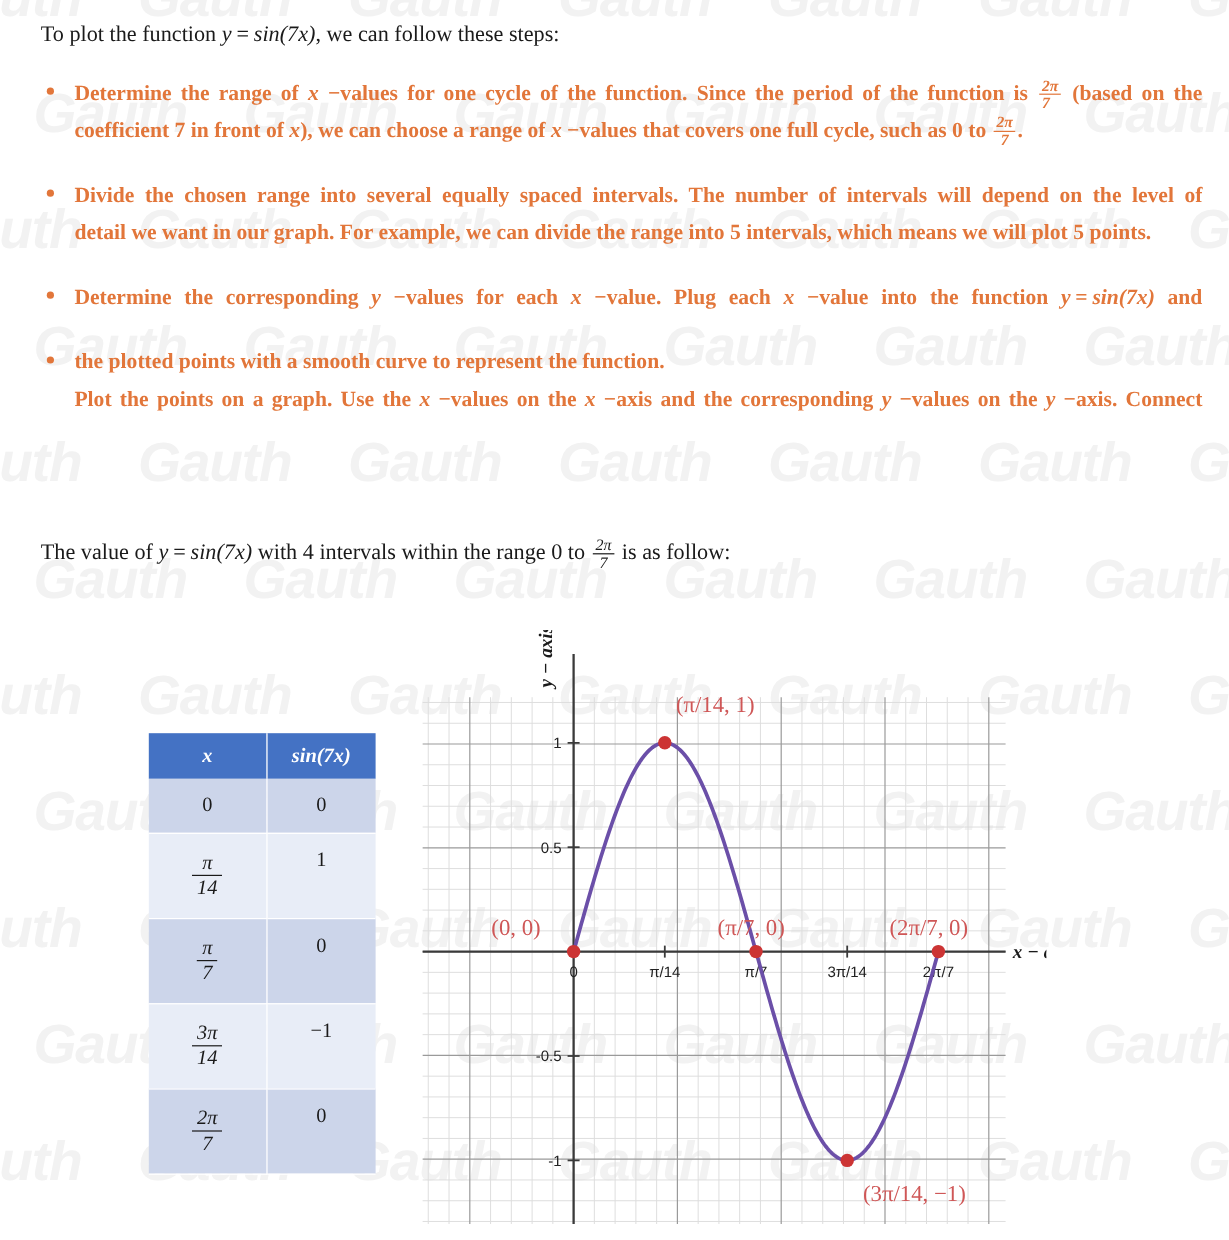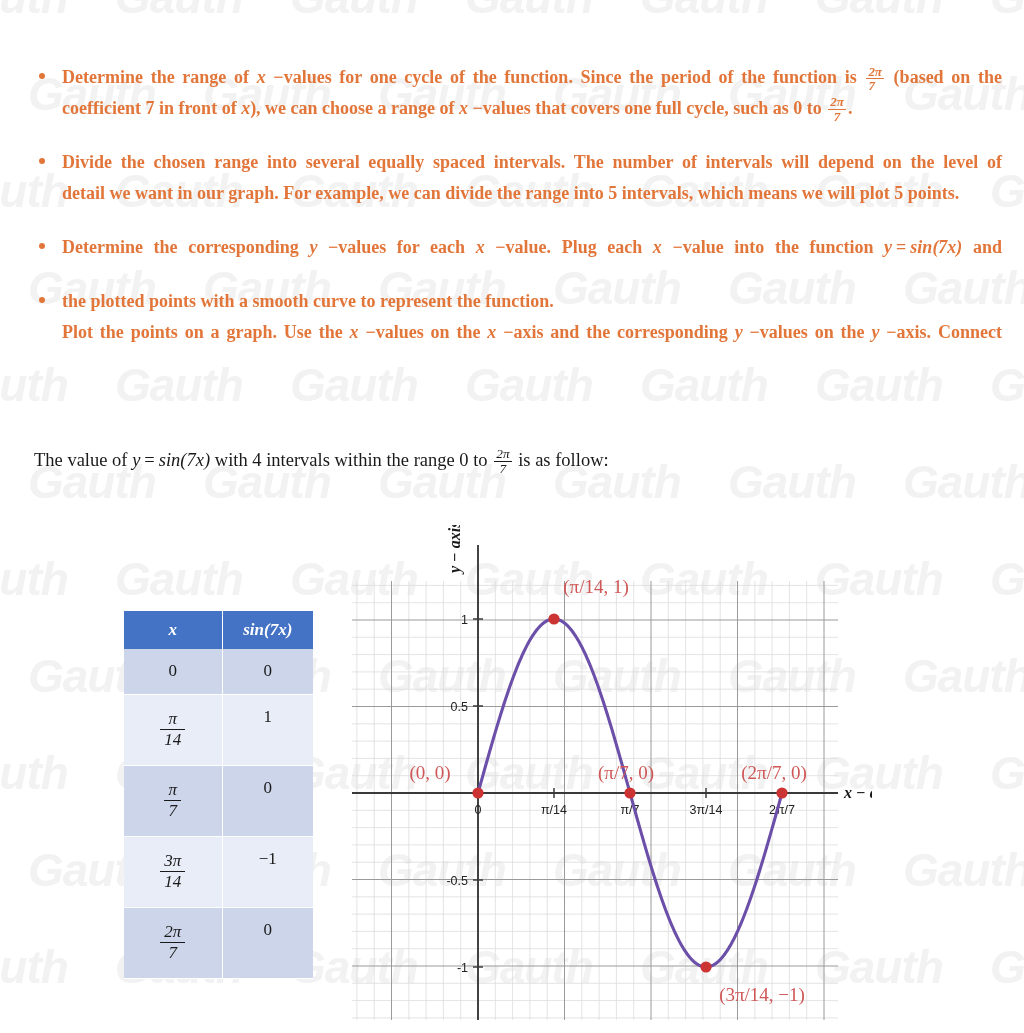--- a/index.html
+++ b/index.html
@@ -203,20 +203,23 @@
     <div class="wm" style="left: 115px; top: 940px;">Gauth</div>
     <div class="wm" style="left: 290px; top: 940px;">Gauth</div>
     <div class="wm" style="left: 465px; top: 940px;">Gauth</div>
     <div class="wm" style="left: 640px; top: 940px;">Gauth</div>
     <div class="wm" style="left: 815px; top: 940px;">Gauth</div>
     <div class="wm" style="left: 990px; top: 940px;">Gauth</div>
   </div>
 
 <div id="page">
 
+  <div class="para" id="intro-line">
+    <span>To plot the function </span><span class="mi">y</span><span class="mop">=</span><span class="mi">sin(7x)</span><span>, we can follow these steps:</span>
+  </div>
 
   <div id="steps">
       <div class="step">
         <span class="bullet"></span>
         <span class="ln just"><span>Determine the range of </span><span class="mib">x</span><span> −values for one cycle of the function. Since the period of the function is </span><span class="frac"><span class="num">2π</span><span class="den">7</span></span><span> (based on the</span></span>
         <span class="ln"><span>coefficient 7 in front of </span><span class="mib">x</span><span>), we can choose a range of </span><span class="mib">x</span><span> −values that covers one full cycle, such as 0 to </span><span class="frac"><span class="num">2π</span><span class="den">7</span></span><span>.</span></span>
       </div>
       <div class="step">
         <span class="bullet"></span>
         <span class="ln just"><span>Divide the chosen range into several equally spaced intervals. The number of intervals will depend on the level of</span></span>

